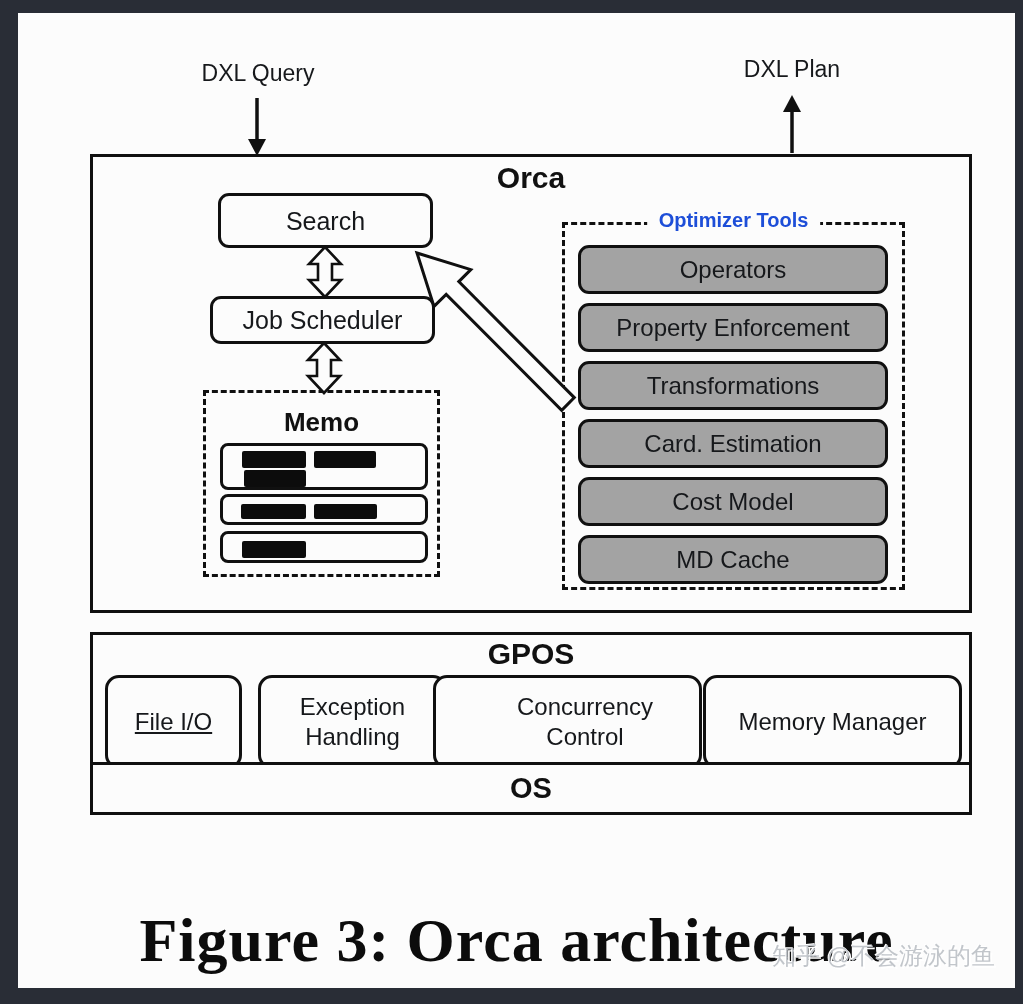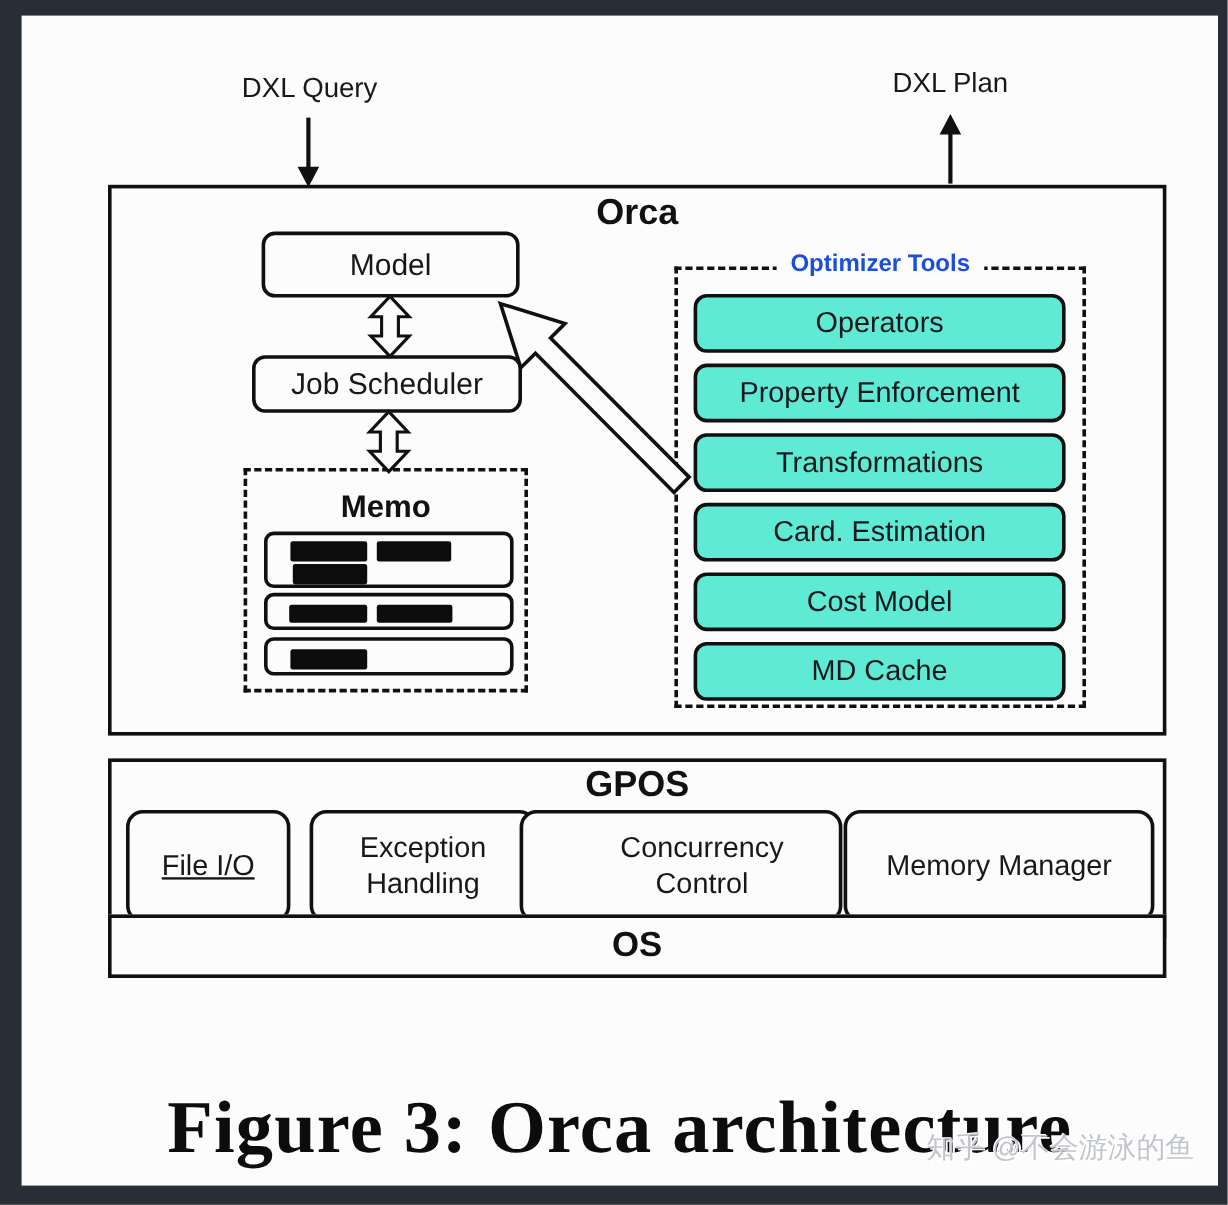--- a/index.html
+++ b/index.html
@@ -84,21 +84,21 @@
     width: 310px; height: 339px;
     display: flex;
     flex-direction: column;
     justify-content: space-between;
   }
   .opt-item {
     position: relative;
     height: 49px;
     border: 3px solid #101010;
     border-radius: 11px;
-    background: #5eead4;
+    background: #a3a3a3;
     box-sizing: border-box;
     display: flex;
     align-items: center;
     justify-content: center;
     font-size: 24px;
     color: #16181b;
   }
   .memo-row {
     position: absolute;
     border: 3px solid #101010;
@@ -148,21 +148,21 @@
   <div class="paper"></div>
 
   <div class="io-label" style="left:158px; top:60px;">DXL Query</div>
   <div class="io-label" style="left:692px; top:56px;">DXL Plan</div>
 
   <div class="solid-box" style="left:90px; top:154px; width:882px; height:459px;">
     <div class="big-title" style="top:4px;">Orca</div>
   </div>
 
   <div class="rbox" style="left:218px; top:193px; width:215px; height:55px; font-size:25px;">
-    <span>Model</span>
+    <span>Search</span>
   </div>
   <div class="rbox" style="left:210px; top:296px; width:225px; height:48px; font-size:25px;">
     <span>Job Scheduler</span>
   </div>
 
   <div class="dashed-box" style="left:203px; top:390px; width:237px; height:187px;">
     <div class="memo-title">Memo</div>
   </div>
   <div class="memo-row" style="left:220px; top:443px; width:208px; height:47px;">
     <div class="memo-bar" style="left:19px; top:5px;  width:64px; height:17px;"></div>

